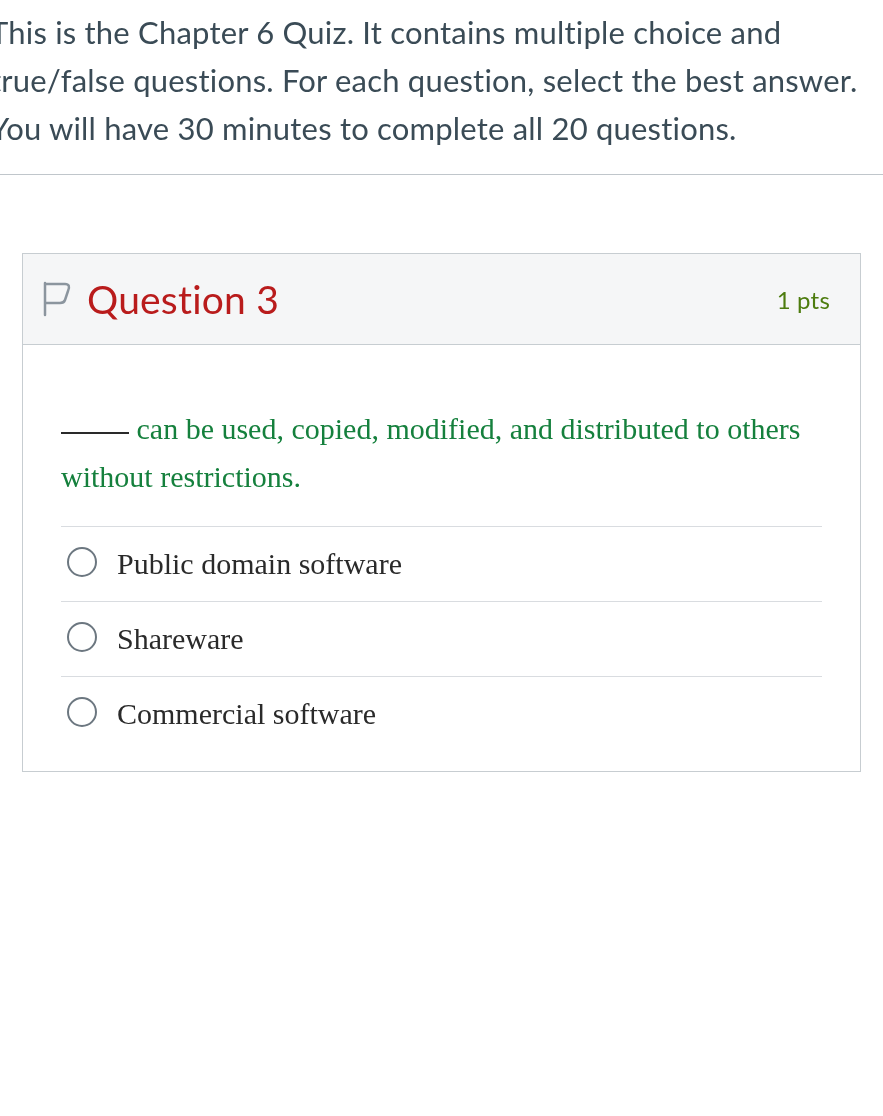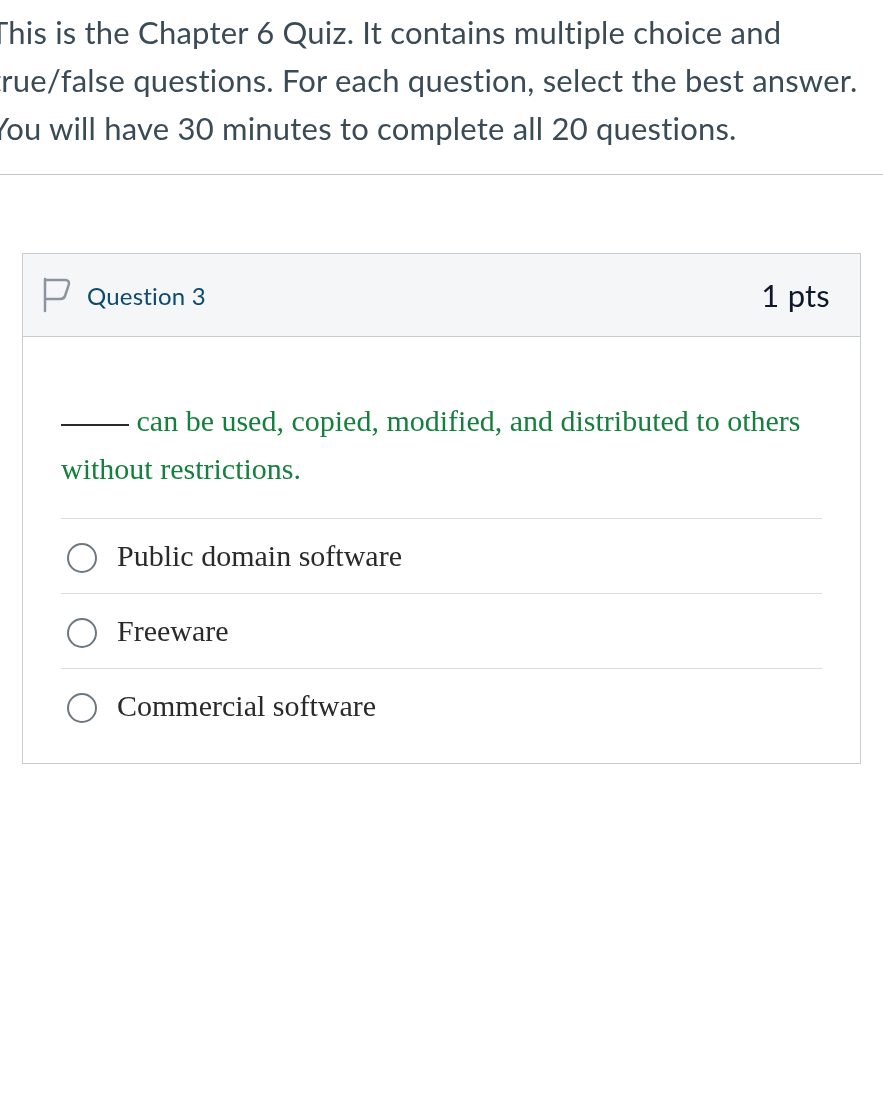--- a/index.html
+++ b/index.html
@@ -47,29 +47,29 @@
       display: flex;
       align-items: center;
       gap: 14px;
     }
     .flag-icon {
       width: 32px;
       height: 36px;
       flex-shrink: 0;
     }
     .question-title {
-      font-size: 24px;
+      font-size: 39px;
       font-weight: 400;
-      color: #0c4a6e;
+      color: #b91c1c;
       letter-spacing: 0.2px;
     }
     .question-points {
-      font-size: 31px;
+      font-size: 24px;
       font-weight: 400;
-      color: #0f172a;
+      color: #4d7c0f;
       letter-spacing: 0.2px;
     }
     .question-body {
       padding: 60px 38px 30px 38px;
     }
     .question-text {
       font-family: Liberation Serif, serif;
       font-size: 30px;
       line-height: 1.6;
       color: #15803d;
@@ -80,21 +80,21 @@
       border-bottom: 2px solid #2a2a2a;
       width: 68px;
       vertical-align: baseline;
       margin-bottom: 5px;
     }
     .options {
       padding: 0;
     }
     .option {
       display: flex;
-      align-items: flex-end;
+      align-items: flex-start;
       gap: 20px;
       padding: 20px 0 20px 6px;
       border-top: 1px solid #d9dce0;
       cursor: pointer;
     }
     .option:last-child {
       padding-bottom: 10px;
       gap: 20px;
     }
     .radio {
@@ -133,21 +133,21 @@
     <p class="question-text">
       <span class="blank"></span><span> can be used, copied, modified, and distributed to others without restrictions.</span>
     </p>
     <div class="options">
       <label class="option">
         <span class="radio"></span>
         <span class="option-label">Public domain software</span>
       </label>
       <label class="option">
         <span class="radio"></span>
-        <span class="option-label">Freeware</span>
+        <span class="option-label">Shareware</span>
       </label>
       <label class="option">
         <span class="radio"></span>
         <span class="option-label">Commercial software</span>
       </label>
     </div>
   </div>
 </div>
 
 </body></html>

